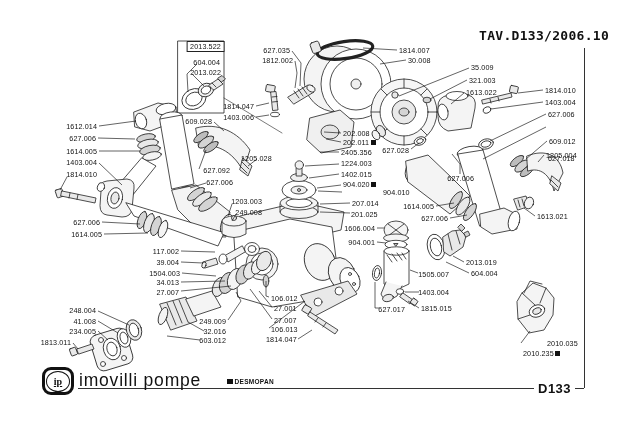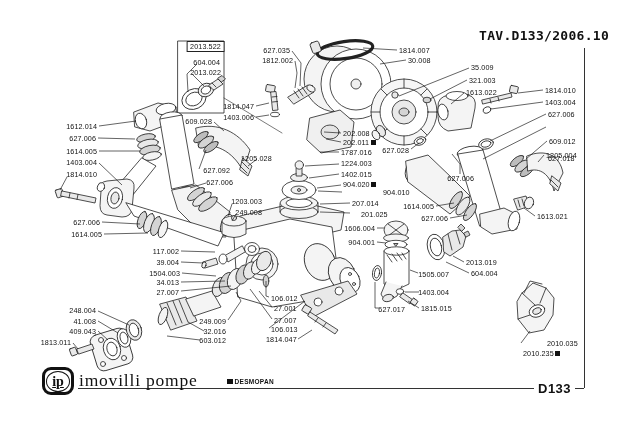--- a/index.html
+++ b/index.html
@@ -14,22 +14,22 @@
   .title{position:absolute;left:479px;top:28px;font-family:"DejaVu Sans Mono",monospace;
          font-weight:bold;font-size:13px;letter-spacing:0.3px;color:#111;}
   .vrule{position:absolute;left:584px;top:48px;width:1px;height:340px;background:#333;}
   .hrule{position:absolute;left:78px;top:388px;width:506px;height:1px;background:#333;}
   .dcode{position:absolute;left:534px;top:381px;font-size:13px;font-weight:bold;
          background:#fff;padding:0 4px;letter-spacing:0.5px;}
   .logo{position:absolute;left:42px;top:367px;width:32px;height:28px;border:3px solid #111;
         border-radius:9px;box-sizing:border-box;display:flex;align-items:center;justify-content:center;}
   .logo-oval{width:22px;height:19px;border:1.5px solid #111;border-radius:50%;
              display:flex;align-items:center;justify-content:center;}
-  .logo-txt{font-family:"Liberation Serif",serif;font-weight:bold;font-size:14px;line-height:13px;text-decoration:underline;}
-  .brand{position:absolute;left:79px;top:370px;font-family:Liberation Serif, serif;
+  .logo-txt{font-family:"Liberation Serif",serif;font-weight:bold;font-size:10px;line-height:13px;text-decoration:underline;}
+  .brand{position:absolute;left:79px;top:370px;font-family:Liberation Sans, sans-serif;
          font-size:17.5px;letter-spacing:0.8px;color:#111;}
   .desmopan{position:absolute;left:227px;top:378px;font-size:6.5px;font-weight:bold;
             letter-spacing:0.3px;display:flex;align-items:center;gap:2px;}
   .desmopan .sq2{display:inline-block;width:5.5px;height:5.5px;background:#111;}
 </style>
 </head>
 <body>
 
 <div class="page">
 
@@ -391,44 +391,44 @@
       <div class="lbl" style="top: 122px; right: 523px;">1612.014</div>
       <div class="lbl" style="top: 133.5px; right: 524px;">627.006</div>
       <div class="lbl" style="top: 146.5px; right: 523px;">1614.005</div>
       <div class="lbl" style="top: 158px; right: 523px;">1403.004</div>
       <div class="lbl" style="top: 169.5px; right: 523px;">1814.010</div>
       <div class="lbl" style="top: 166px; right: 390px;">627.092</div>
       <div class="lbl" style="top: 178px; right: 387px;">627.006</div>
       <div class="lbl" style="top: 154px; left: 241px;">1205.028</div>
       <div class="lbl" style="top: 128.5px; left: 343px;">202.008</div>
       <div class="lbl" style="top: 137.5px; left: 343px;">202.011<span class="sq"></span></div>
-      <div class="lbl" style="top: 147.5px; left: 341px;">1787.016</div>
+      <div class="lbl" style="top: 147.5px; left: 341px;">2405.356</div>
       <div class="lbl" style="top: 158.5px; left: 341px;">1224.003</div>
       <div class="lbl" style="top: 169.5px; left: 341px;">1402.015</div>
       <div class="lbl" style="top: 180px; left: 343px;">904.020<span class="sq"></span></div>
       <div class="lbl" style="top: 187.5px; left: 344px; padding-left: 39px;">904.010</div>
       <div class="lbl" style="top: 198.5px; left: 352px;">207.014</div>
-      <div class="lbl" style="top: 209.5px; left: 361px;">201.025</div>
+      <div class="lbl" style="top: 209.5px; left: 351px;">201.025</div>
       <div class="lbl" style="top: 145.5px; right: 211px;">627.028</div>
       <div class="lbl" style="top: 174px; right: 146px;">627.006</div>
       <div class="lbl" style="top: 201.5px; right: 186px;">1614.005</div>
       <div class="lbl" style="top: 213.5px; right: 172px;">627.006</div>
       <div class="lbl" style="top: 211.5px; left: 537px;">1613.021</div>
       <div class="lbl" style="top: 197px; right: 358px;">1203.003</div>
       <div class="lbl" style="top: 208px; right: 358px;">249.008</div>
       <div class="lbl" style="top: 218px; right: 520px;">627.006</div>
       <div class="lbl" style="top: 230px; right: 518px;">1614.005</div>
       <div class="lbl" style="top: 247px; right: 441px;">117.002</div>
       <div class="lbl" style="top: 257.5px; right: 441px;">39.004</div>
       <div class="lbl" style="top: 268.5px; right: 440px;">1504.003</div>
       <div class="lbl" style="top: 277.5px; right: 441px;">34.013</div>
       <div class="lbl" style="top: 287.5px; right: 441px;">27.007</div>
       <div class="lbl" style="top: 306px; right: 524px;">248.004</div>
       <div class="lbl" style="top: 316.5px; right: 524px;">41.008</div>
-      <div class="lbl" style="top: 326.5px; right: 524px;">409.043</div>
+      <div class="lbl" style="top: 326.5px; right: 524px;">234.005</div>
       <div class="lbl" style="top: 337.5px; right: 549px;">1813.011</div>
       <div class="lbl" style="top: 316.5px; right: 394px;">249.009</div>
       <div class="lbl" style="top: 327px; right: 394px;">32.016</div>
       <div class="lbl" style="top: 335.5px; right: 394px;">603.012</div>
       <div class="lbl" style="top: 293.5px; left: 271px;">106.012</div>
       <div class="lbl" style="top: 303.5px; left: 274px;">27.001</div>
       <div class="lbl" style="top: 315.5px; left: 274px;">27.007</div>
       <div class="lbl" style="top: 324.5px; left: 271px;">106.013</div>
       <div class="lbl" style="top: 334.5px; left: 266px;">1814.047</div>
       <div class="lbl" style="top: 224px; right: 245px;">1606.004</div>

